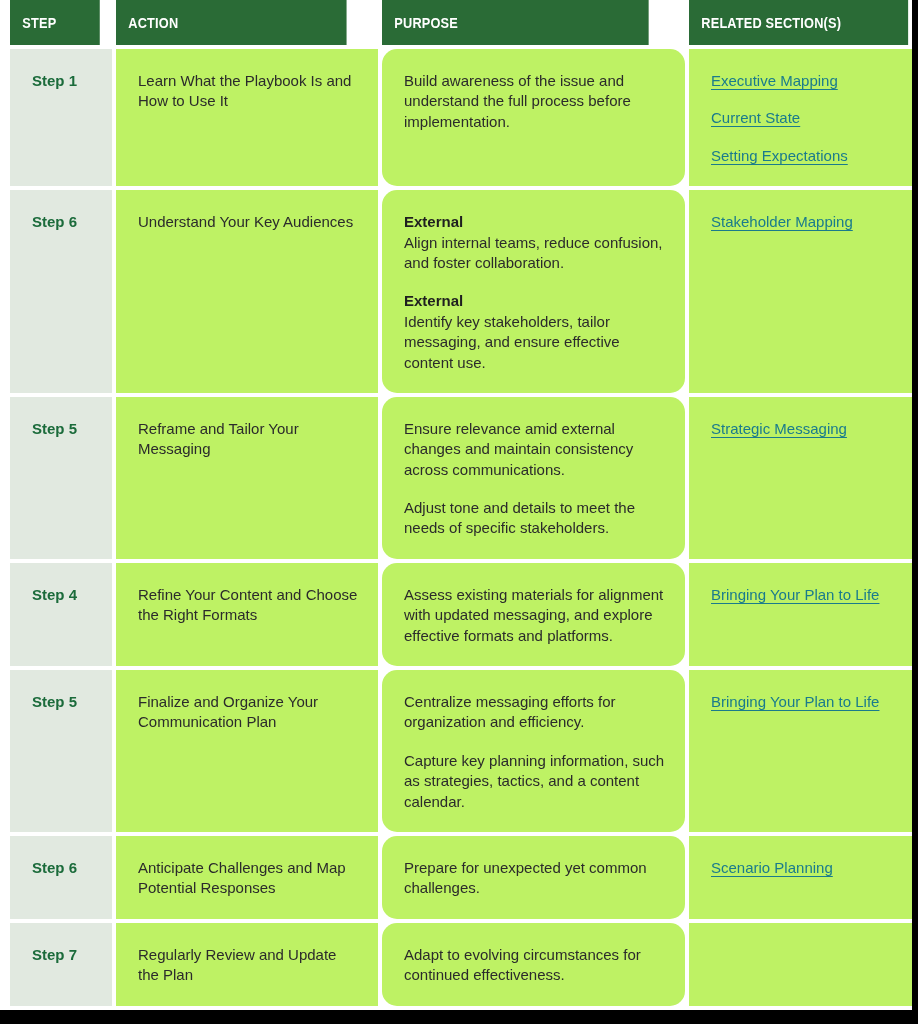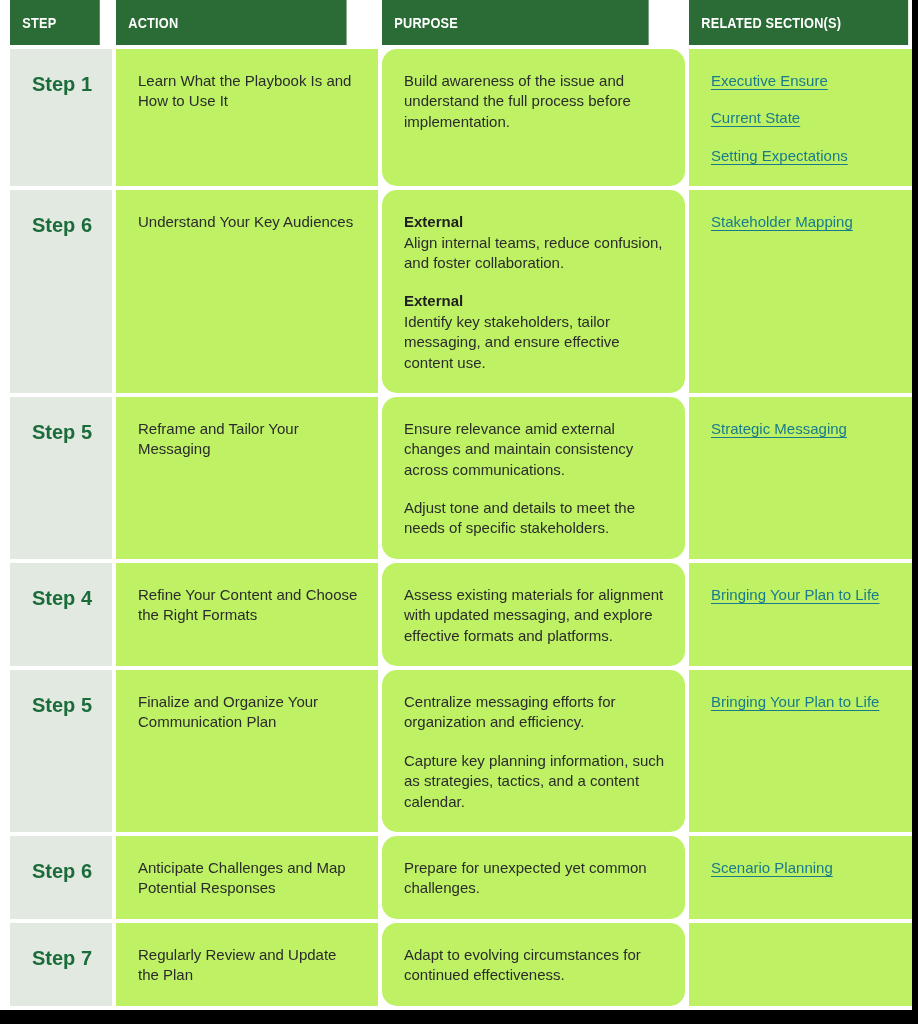--- a/index.html
+++ b/index.html
@@ -82,21 +82,21 @@
     padding: 22px 18px 20px 22px;
     font-size: 15px;
     line-height: 1.36;
     color: #2b2b2b;
   }
 
   tbody td.cell-step {
     background: #e1e9e0;
     color: #1b6b3b;
     font-weight: 700;
-    font-size: 20px;
+    font-size: 15px;
     padding-left: 22px;
     white-space: nowrap;
   }
 
   tbody td.cell-action   { padding-left: 22px; }
   tbody td.cell-purpose  { padding-left: 22px; border-radius: 15px; }
   tbody td.cell-related  { padding-left: 22px; }
 
   
   .para { margin: 0; }
@@ -146,21 +146,21 @@
       </thead>
 
       <tbody id="table-body">
           <tr>
             <td class="cell-step">Step 1</td>
             <td class="cell-action">Learn What the Playbook Is and How to Use It</td>
             <td class="cell-purpose">
               <div class="para"><span>Build awareness of the issue and understand the full process before implementation.</span></div>
             </td>
             <td class="cell-related">
-              <div class="link-row"><a class="xlink" href="#">Executive Ensure</a></div>
+              <div class="link-row"><a class="xlink" href="#">Executive Mapping</a></div>
               <div class="link-row"><a class="xlink" href="#">Current State</a></div>
               <div class="link-row"><a class="xlink" href="#">Setting Expectations</a></div>
             </td>
           </tr>
           <tr>
             <td class="cell-step">Step 6</td>
             <td class="cell-action">Understand Your Key Audiences</td>
             <td class="cell-purpose">
               <div class="para"><span class="para-head">External</span><span>Align internal teams, reduce confusion, and foster collaboration.</span></div>
               <div class="para"><span class="para-head">External</span><span>Identify key stakeholders, tailor messaging, and ensure effective content use.</span></div>

